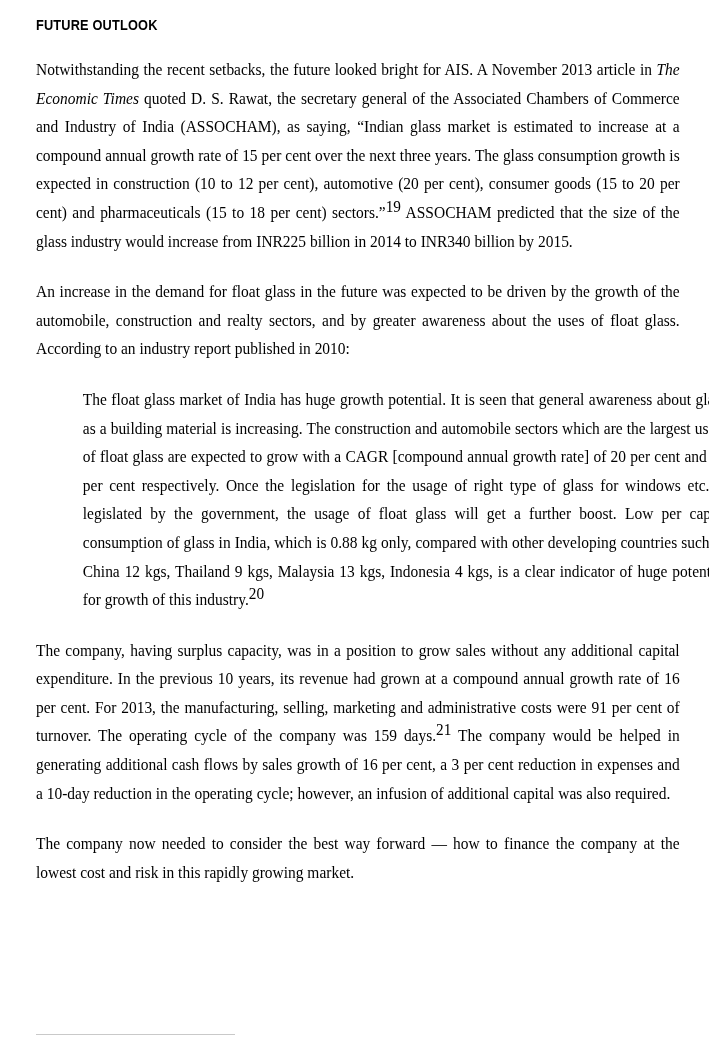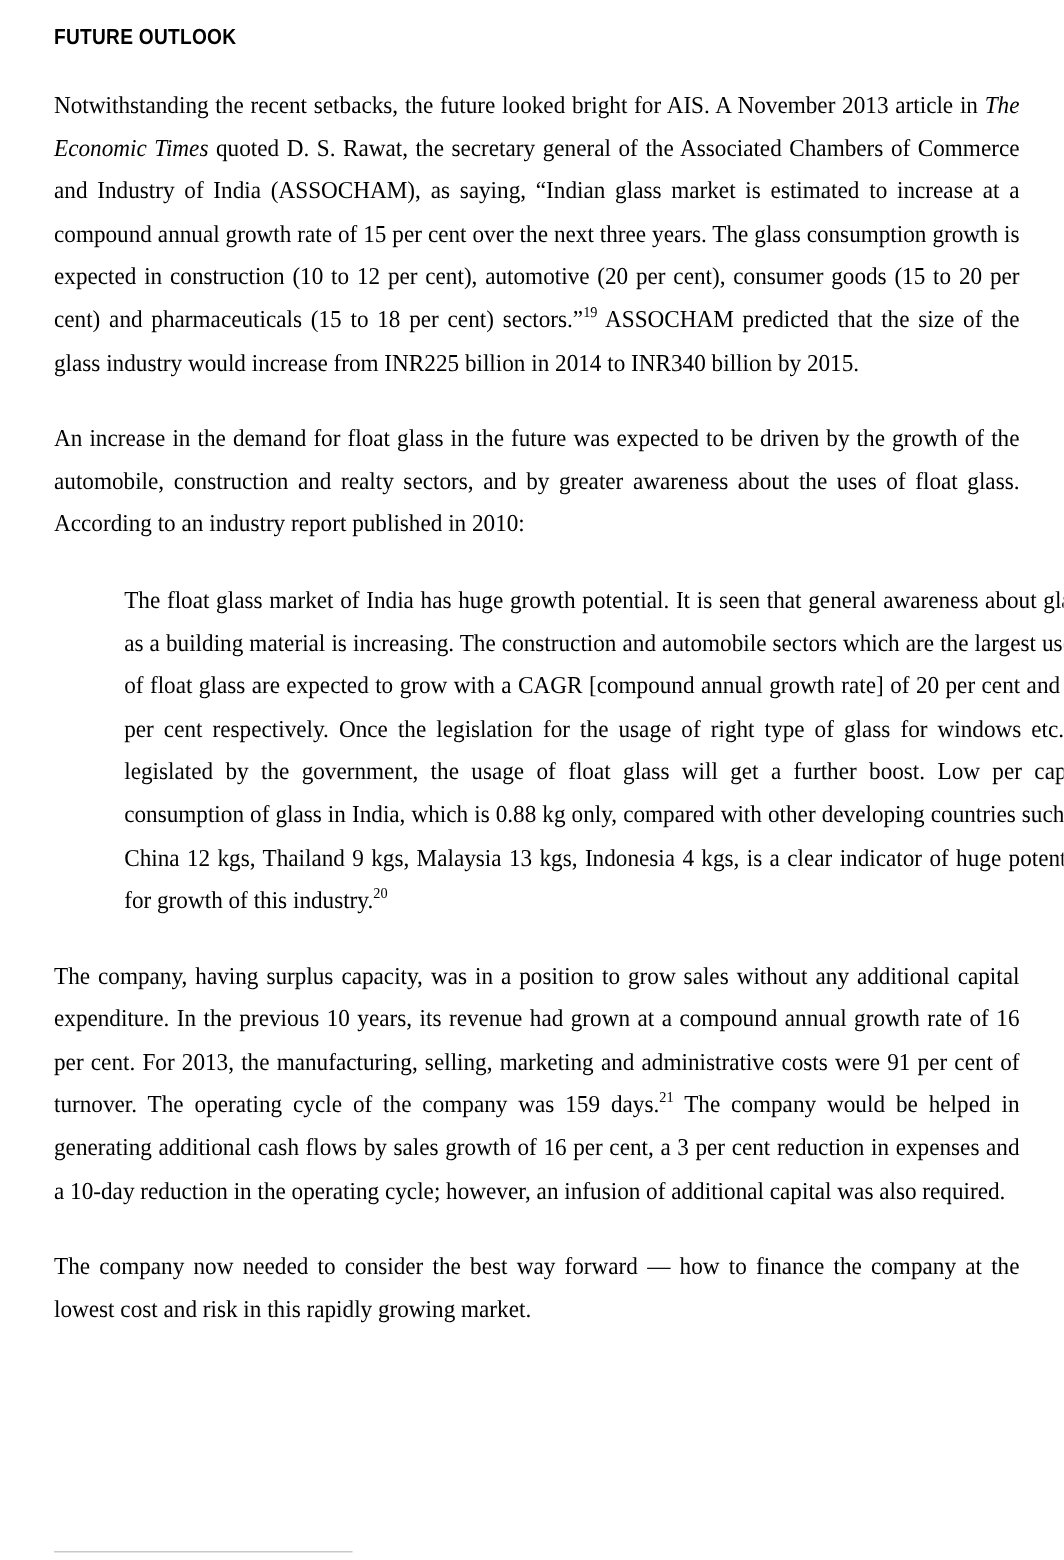--- a/index.html
+++ b/index.html
@@ -82,21 +82,21 @@
     transform: scaleX(0.955);
     transform-origin: left top;
     width: 674px;
   }
 
   em, .ital {
     font-style: italic;
   }
 
   sup.fn {
-    font-size: 10px;
+    font-size: 16px;
     vertical-align: super;
     line-height: 0;
   }
 
   
   .footnote-rule {
     position: absolute;
     left: 36px;
     top: 1034px;
     width: 199px;

